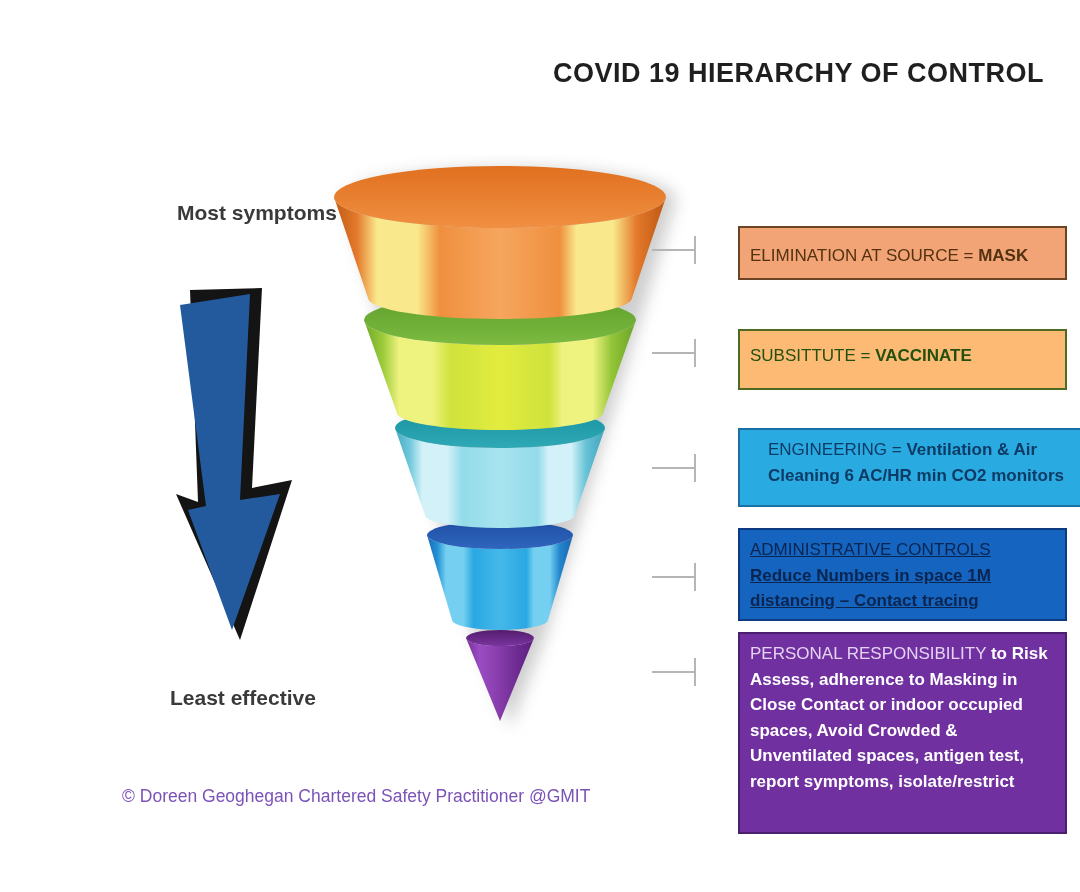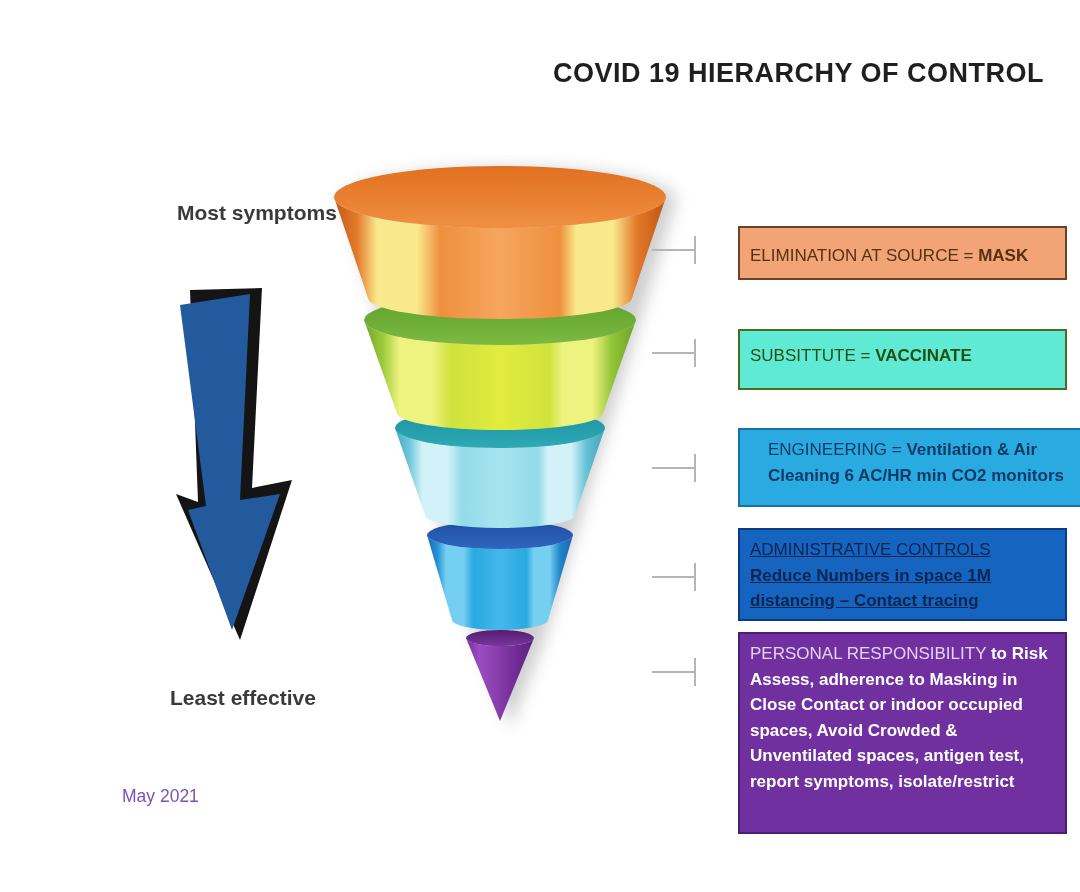--- a/index.html
+++ b/index.html
@@ -26,21 +26,21 @@
   #conn-2{top:338px;}
   #conn-3{top:453px;}
   #conn-4{top:562px;}
   #conn-5{top:657px;}
   .label-box{
     left:738px;width:305px;border:2px solid;padding:7px 10px;
     font-size:17px;line-height:1.5;
   }
   .label-box .bold{font-weight:700;}
   #box-1{top:226px;height:28px;background:#F2A477;border-color:#6B4423;color:#53320F;padding-top:15px;}
-  #box-2{top:329px;height:38px;background:#5eead4;border-color:#4E6B22;color:#24500E;padding-top:12px;}
+  #box-2{top:329px;height:38px;background:#fdba74;border-color:#4E6B22;color:#24500E;padding-top:12px;}
   #box-3{top:428px;height:61px;background:#29ABE2;border-color:#1A6FA5;color:#0D3B66;padding-left:28px;}
   #box-4{top:528px;height:75px;background:#1565C0;border-color:#0D3A80;color:#0A2550;text-decoration:underline;}
   #box-5{top:632px;height:184px;background:#7030A0;border-color:#4B1F70;color:#FFFFFF;}
   #box-5 .prefix{color:#E4D3F2;}
   #footer{
     left:122px;top:783px;font-size:17.5px;line-height:1.5;color:#7B52B8;
   }
 </style>
 </head>
 <body>
@@ -200,14 +200,14 @@
   <span class="prefix">ENGINEERING = </span><span class="bold">Ventilation &amp; Air Cleaning 6 AC/HR min CO2 monitors</span>
 </div>
 <div id="box-4" class="abs label-box">
   <span class="prefix">ADMINISTRATIVE CONTROLS </span><span class="bold">Reduce Numbers in space 1M distancing – Contact tracing</span>
 </div>
 <div id="box-5" class="abs label-box">
   <span class="prefix">PERSONAL RESPONSIBILITY </span><span class="bold">to Risk Assess, adherence to Masking in Close Contact or indoor occupied spaces, Avoid Crowded  &amp; Unventilated spaces, antigen test, report symptoms, isolate/restrict</span>
 </div>
 
 <div id="footer" class="abs">
-  <div>May 2021</div>
+  <div>© Doreen Geoghegan Chartered Safety Practitioner @GMIT</div>
 </div>
 
 </body></html>

